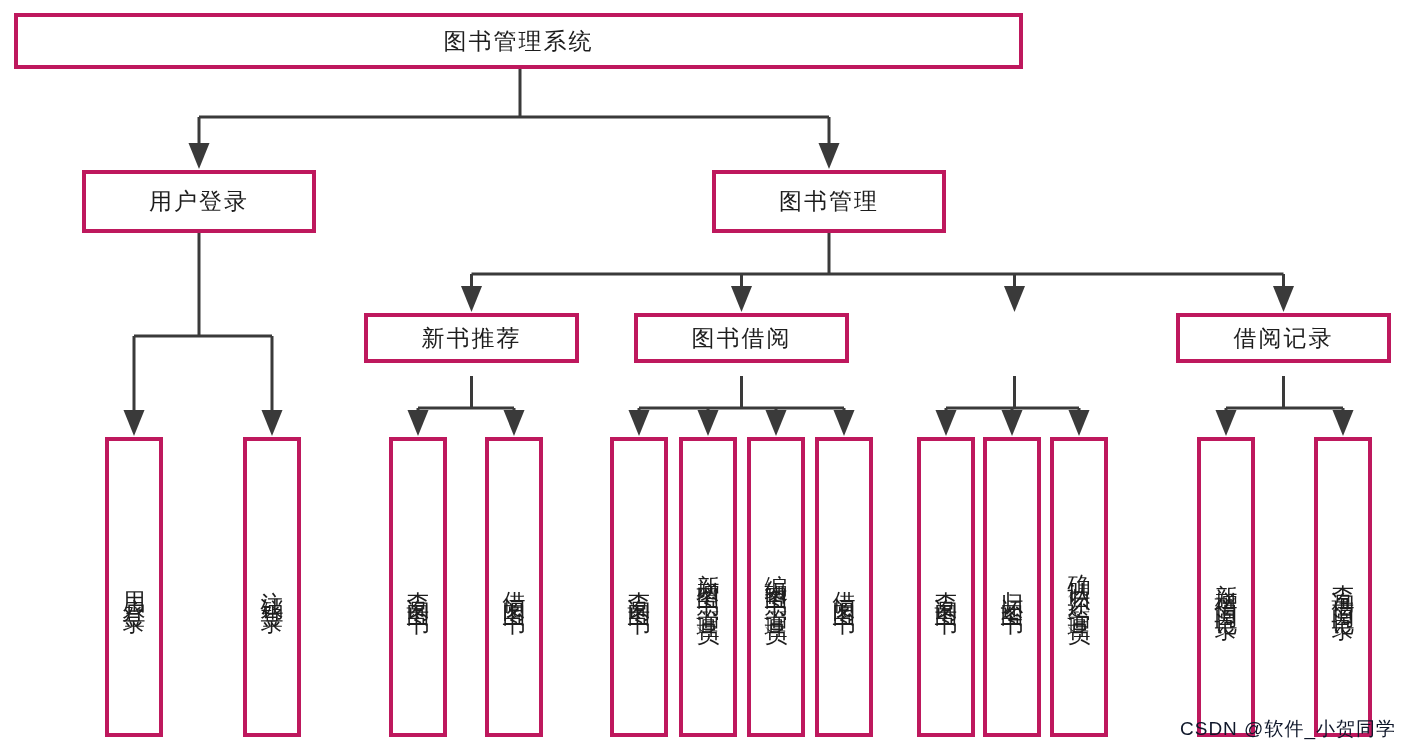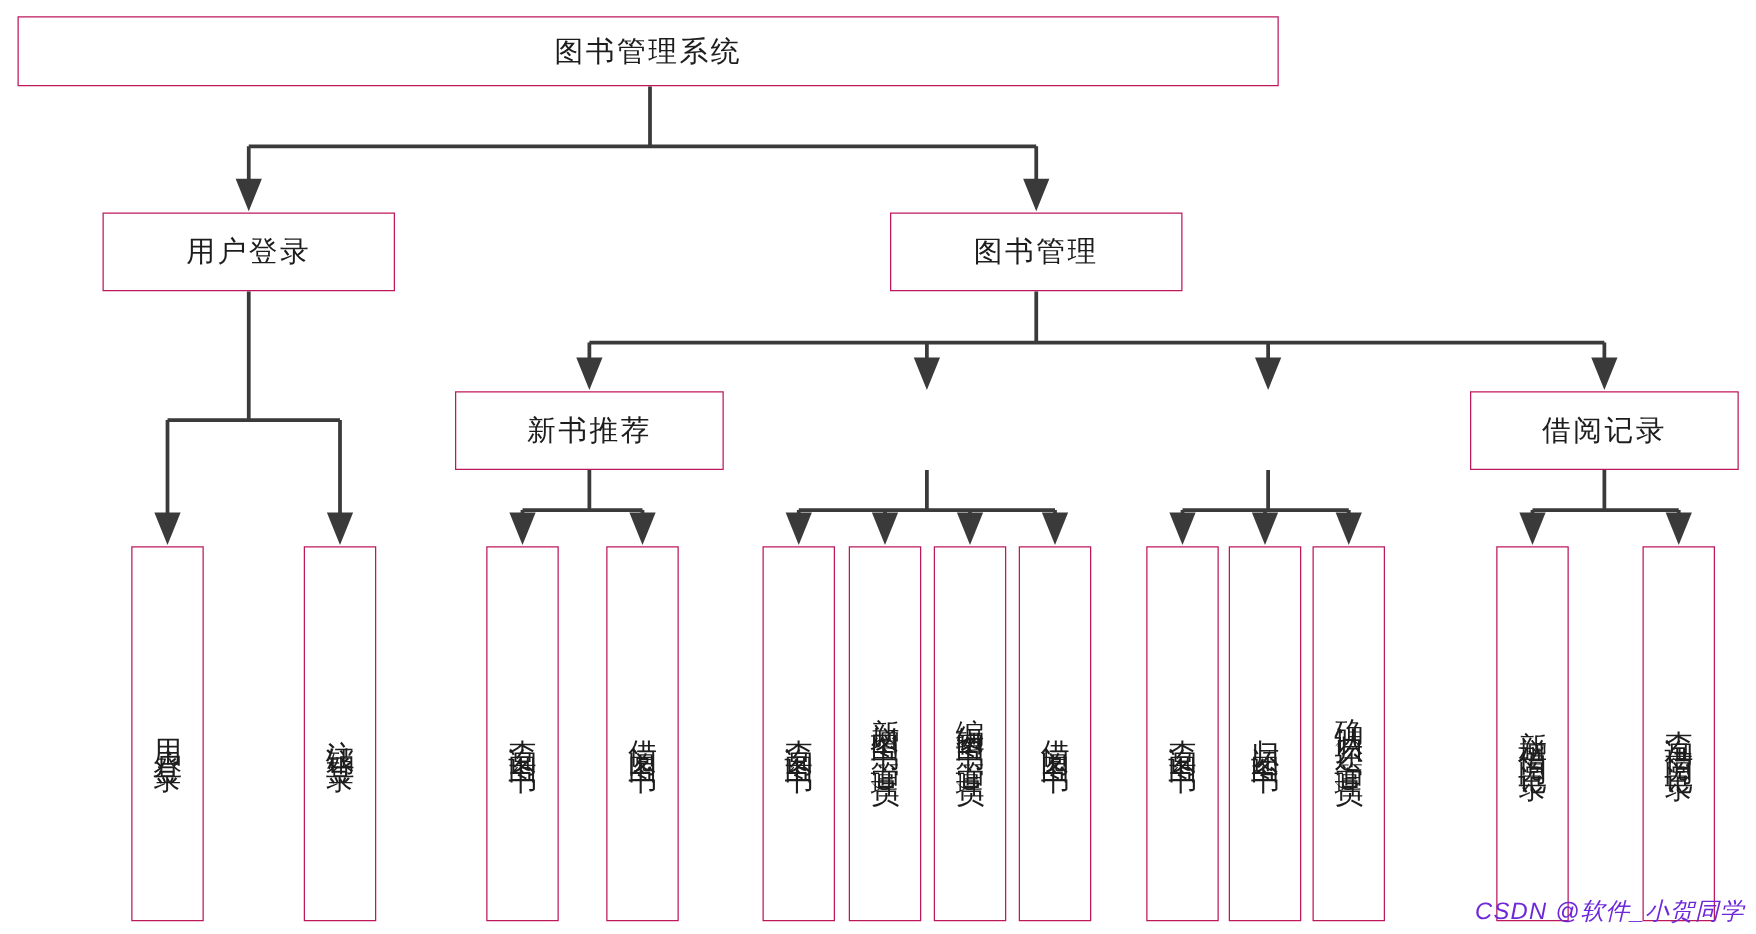--- a/index.html
+++ b/index.html
@@ -8,51 +8,50 @@
     width:1405px; height:747px;
     background:#ffffff;
     font-family:"Liberation Sans", sans-serif;
     overflow:hidden;
   }
   svg.connectors { position:absolute; left:0; top:0; }
   .node {
     position:absolute;
     box-sizing:border-box;
     background:#ffffff;
-    border:1px solid #be185d;
+    border:4px solid #be185d;
     display:flex;
     align-items:center;
     justify-content:center;
   }
   .root  { left:14px;  top:13px;  width:1009px; height:56px; }
   .lvl2  { top:170px; width:234px; height:63px; }
-  .lvl3  { top:313px; width:215px; height:63px; }
+  .lvl3  { top:313px; width:215px; height:50px; }
   .leaf  { top:437px; width:58px;  height:300px; }
   .hlabel {
     font-size:23px;
     color:#1d1d1d;
     letter-spacing:2px;
     white-space:nowrap;
   }
   .vlabel {
     writing-mode:vertical-rl;
     text-orientation:mixed;
     font-size:23px;
     letter-spacing:7px;
     line-height:1;
     color:#1d1d1d;
   }
   .watermark {
     position:absolute;
     left:1180px; top:716px;
     font-size:19px;
-    color:#6d28d9;
+    color:#0f172a;
     letter-spacing:1px;
     white-space:nowrap;
-    font-style:italic;
   }
 </style>
 </head>
 <body>
 
 <div class="stage">
 
   <svg class="connectors" width="1405" height="747" viewBox="0 0 1405 747">
     <g stroke="#3a3a3a" stroke-width="3" fill="none">
 
@@ -100,20 +99,23 @@
   <div class="node lvl2" style="left:82px;">
     <span class="hlabel">用户登录</span>
   </div>
   <div class="node lvl2" style="left:712px;justify-content:center;">
     <span class="hlabel">图书管理</span>
   </div>
 
   <div class="node lvl3" style="left:364px;">
     <span class="hlabel">新书推荐</span>
   </div>
+  <div class="node lvl3" style="left:634px;">
+    <span class="hlabel">图书借阅</span>
+  </div>
   <div class="node lvl3" style="left:1176px;text-align:right;">
     <span class="hlabel">借阅记录</span>
   </div>
 
   <div class="node leaf" style="left:105px;">
     <span class="vlabel">用户登录</span>
   </div>
   <div class="node leaf" style="left:243px;">
     <span class="vlabel">注销登录</span>
   </div>

